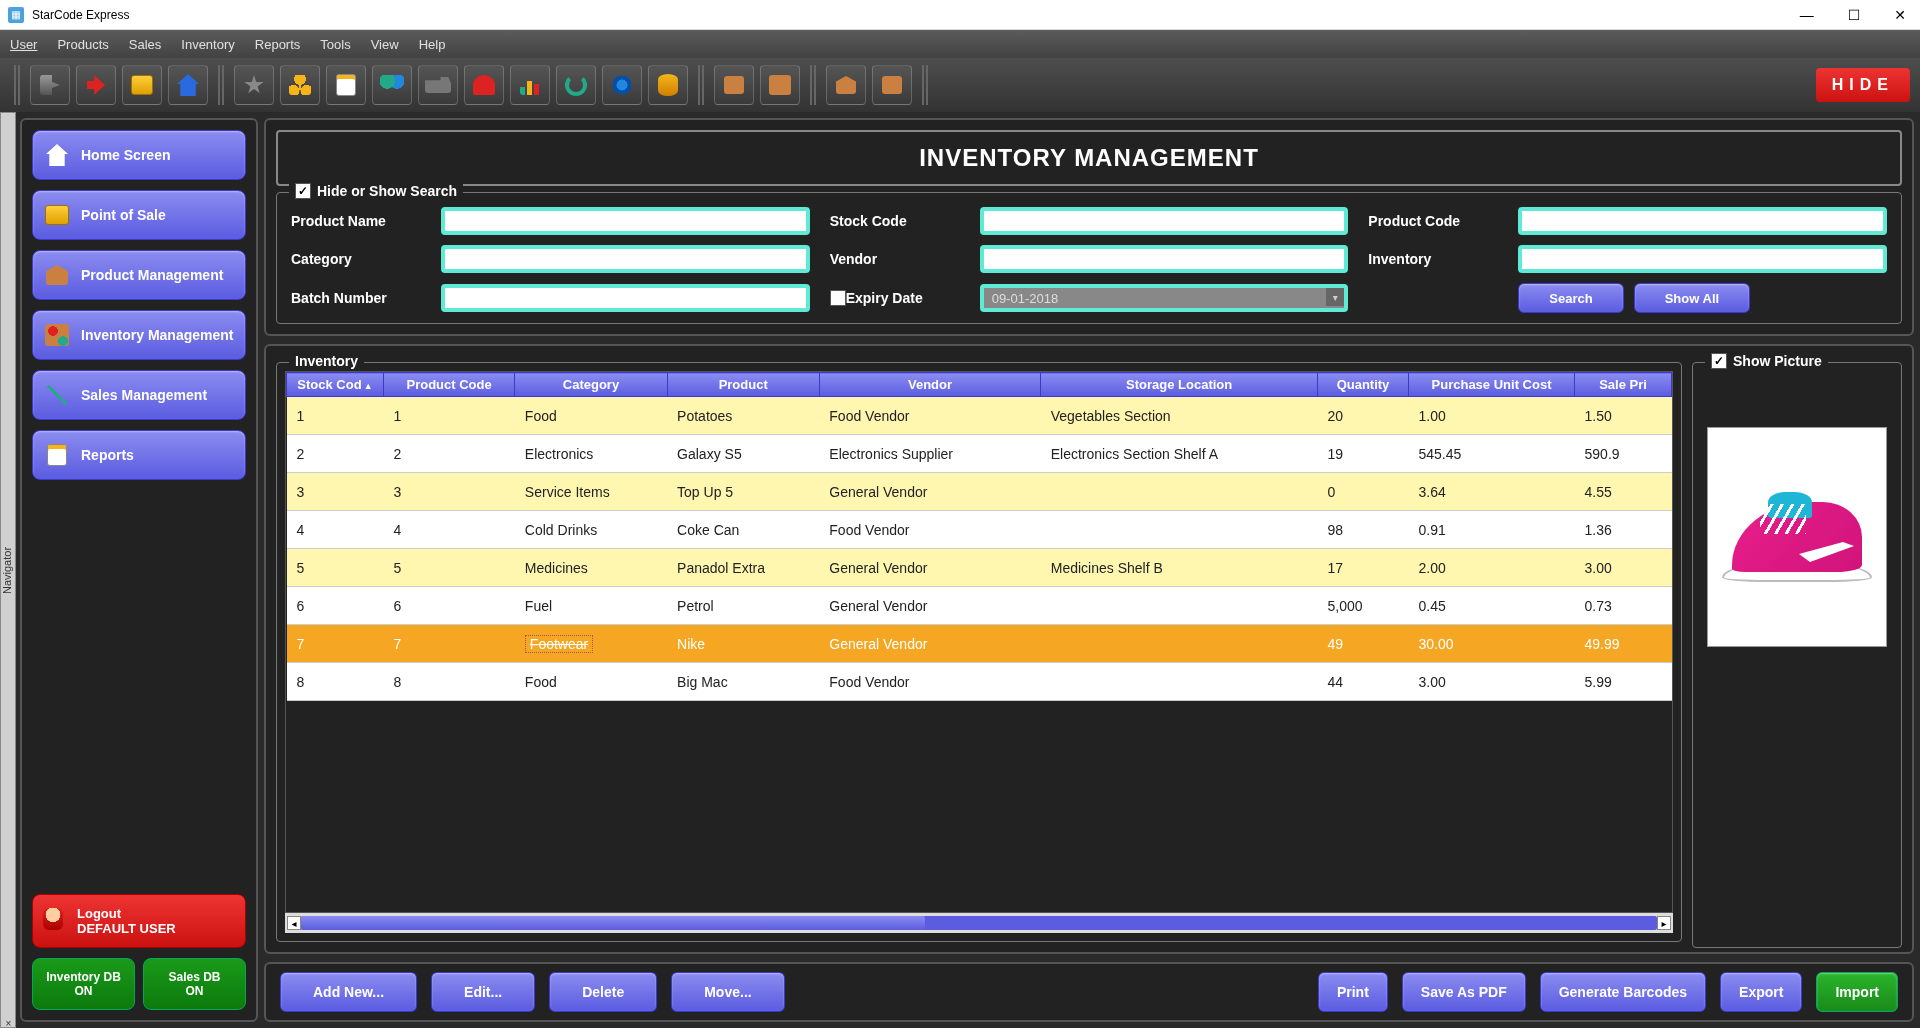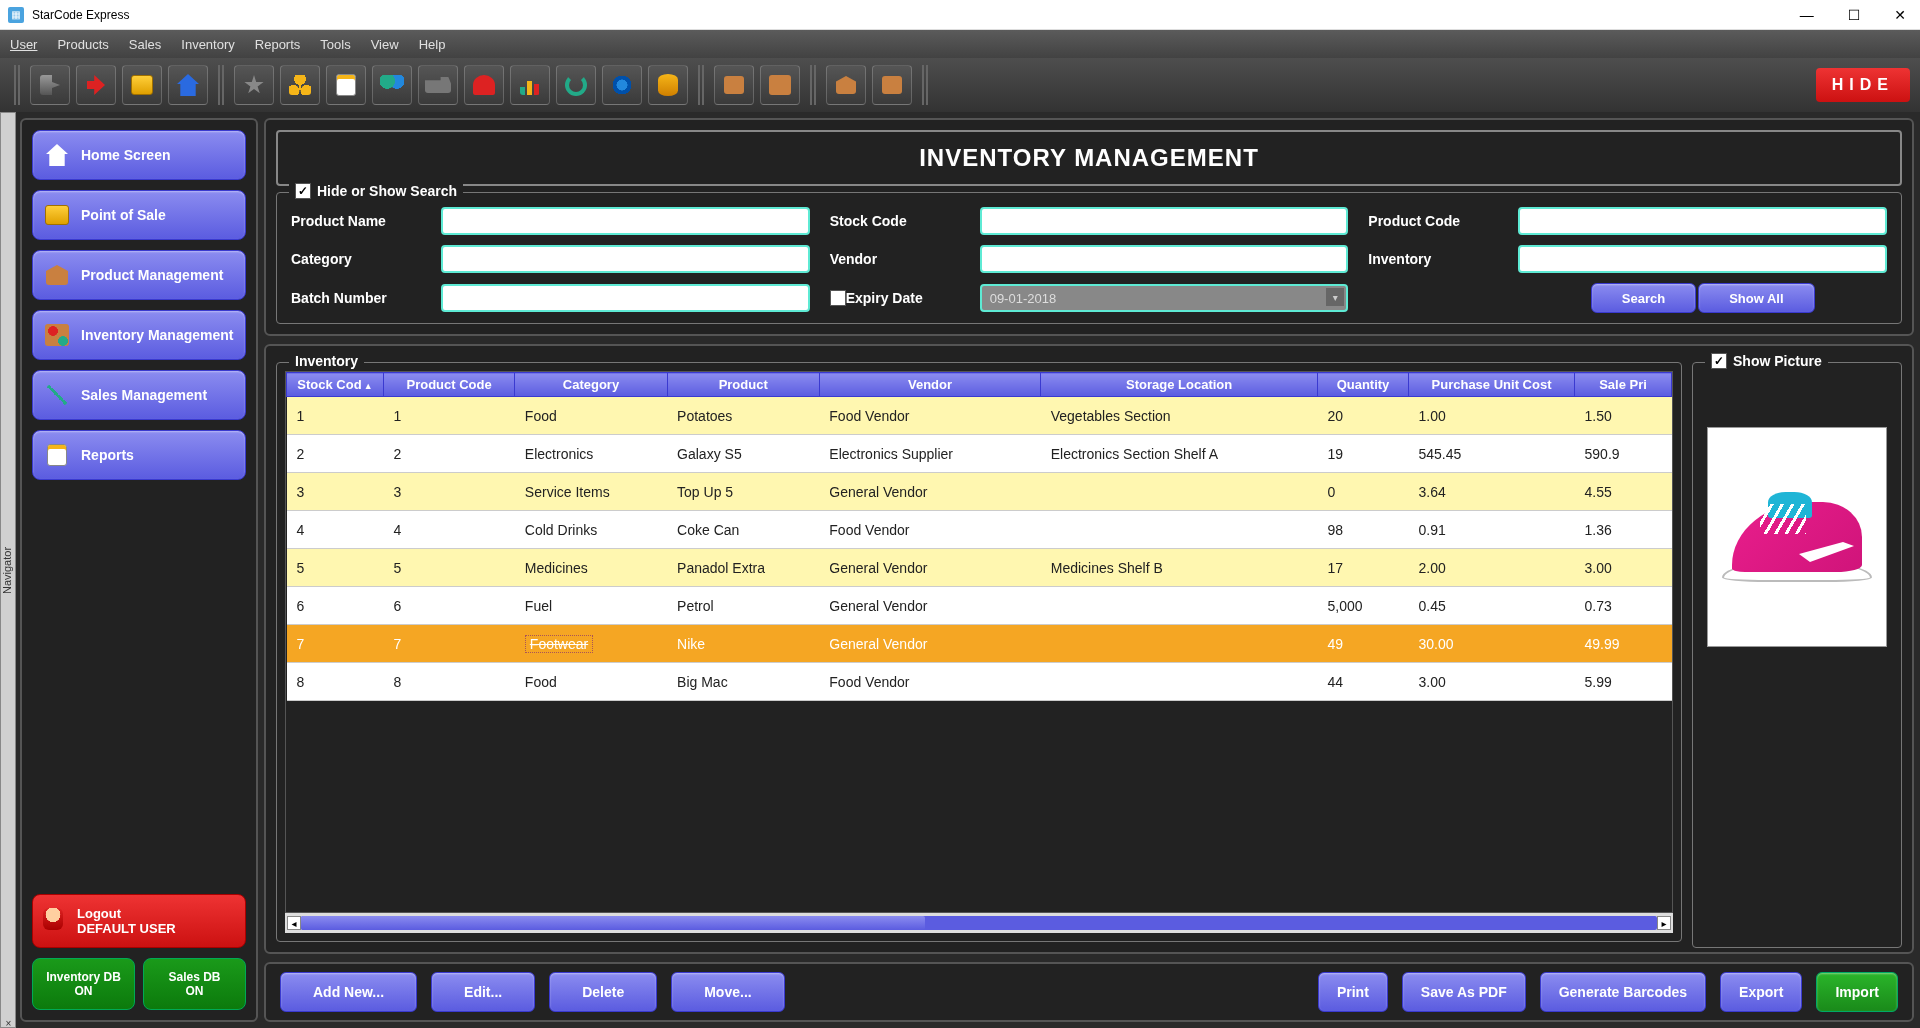--- a/index.html
+++ b/index.html
@@ -41,23 +41,23 @@
 .panel { background:#222; border:2px solid #555; border-radius:6px; padding:10px;}
 .page-header { height:56px; background:#222; border:2px solid #888; border-radius:4px; display:flex; align-items:center; justify-content:center;}
 .page-header h1 { color:#fff; font-size:24px; letter-spacing:1px; font-weight:bold;}
 
 
 .fieldset { border:1px solid #777; border-radius:4px; padding:14px 14px 10px; position:relative; margin-top:6px;}
 .fieldset .legend { position:absolute; top:-10px; left:12px; background:#222; padding:0 6px; color:#fff; font-size:14px; font-weight:bold; display:flex; align-items:center; gap:6px;}
 .checkbox { width:16px; height:16px; background:#fff; border:1px solid #555; display:inline-flex; align-items:center; justify-content:center; font-size:12px; color:#000;}
 .search-grid { display:grid; grid-template-columns:130px 1fr 130px 1fr 130px 1fr; gap:10px 20px; align-items:center;}
 .search-grid label { color:#fff; font-size:14px; font-weight:bold;}
-.search-grid input { height:28px; border:2px solid #5eead4; border-radius:4px; padding:0 8px; font-size:13px; background:#fff;}
+.search-grid input { height:28px; border:4px solid #5eead4; border-radius:4px; padding:0 8px; font-size:13px; background:#fff;}
 .search-grid input[disabled]{background:#888;color:#ddd;}
-.search-btns { display:flex; gap:2px; justify-content:center; }
+.search-btns { display:flex; gap:10px; justify-content:flex-start; }
 .pbtn { height:30px; padding:0 30px; background:linear-gradient(#8b8cf0,#5b5ce0); border:1px solid #3a3ad0; border-radius:6px; color:#fff; font-size:13px; font-weight:bold; cursor:pointer; box-shadow:inset 0 1px 2px rgba(255,255,255,.4);}
 
 
 .inv-row { display:flex; gap:10px; flex:1; min-height:0;}
 .inv-left { flex:1; display:flex; flex-direction:column;}
 .inv-right { width:210px; }
 .table-wrap { flex:1; overflow:hidden; border:1px solid #555;}
 table { width:100%; border-collapse:collapse; font-size:14px;}
 thead th { background:linear-gradient(#8b8cf0,#5b5ce0); color:#fff; font-size:13px; font-weight:bold; padding:4px 6px; border:1px solid #3a3ad0; text-align:center; height:24px;}
 thead th .sort { font-size:9px; margin-left:2px;}

